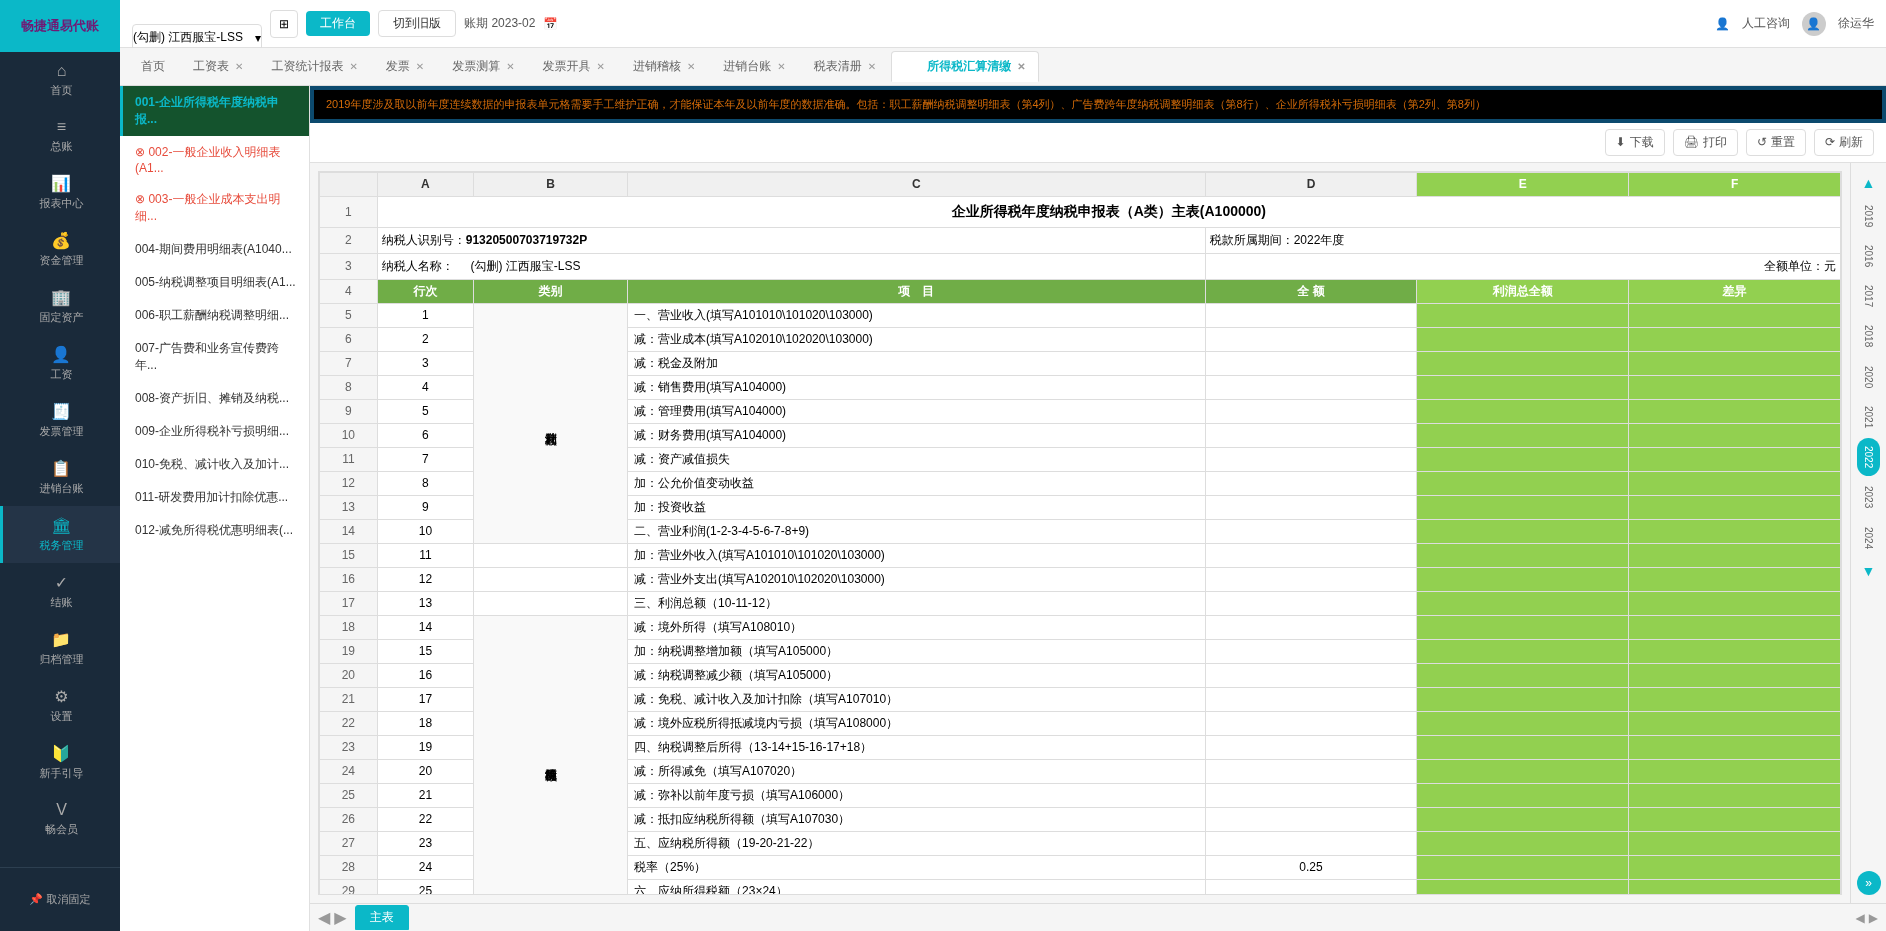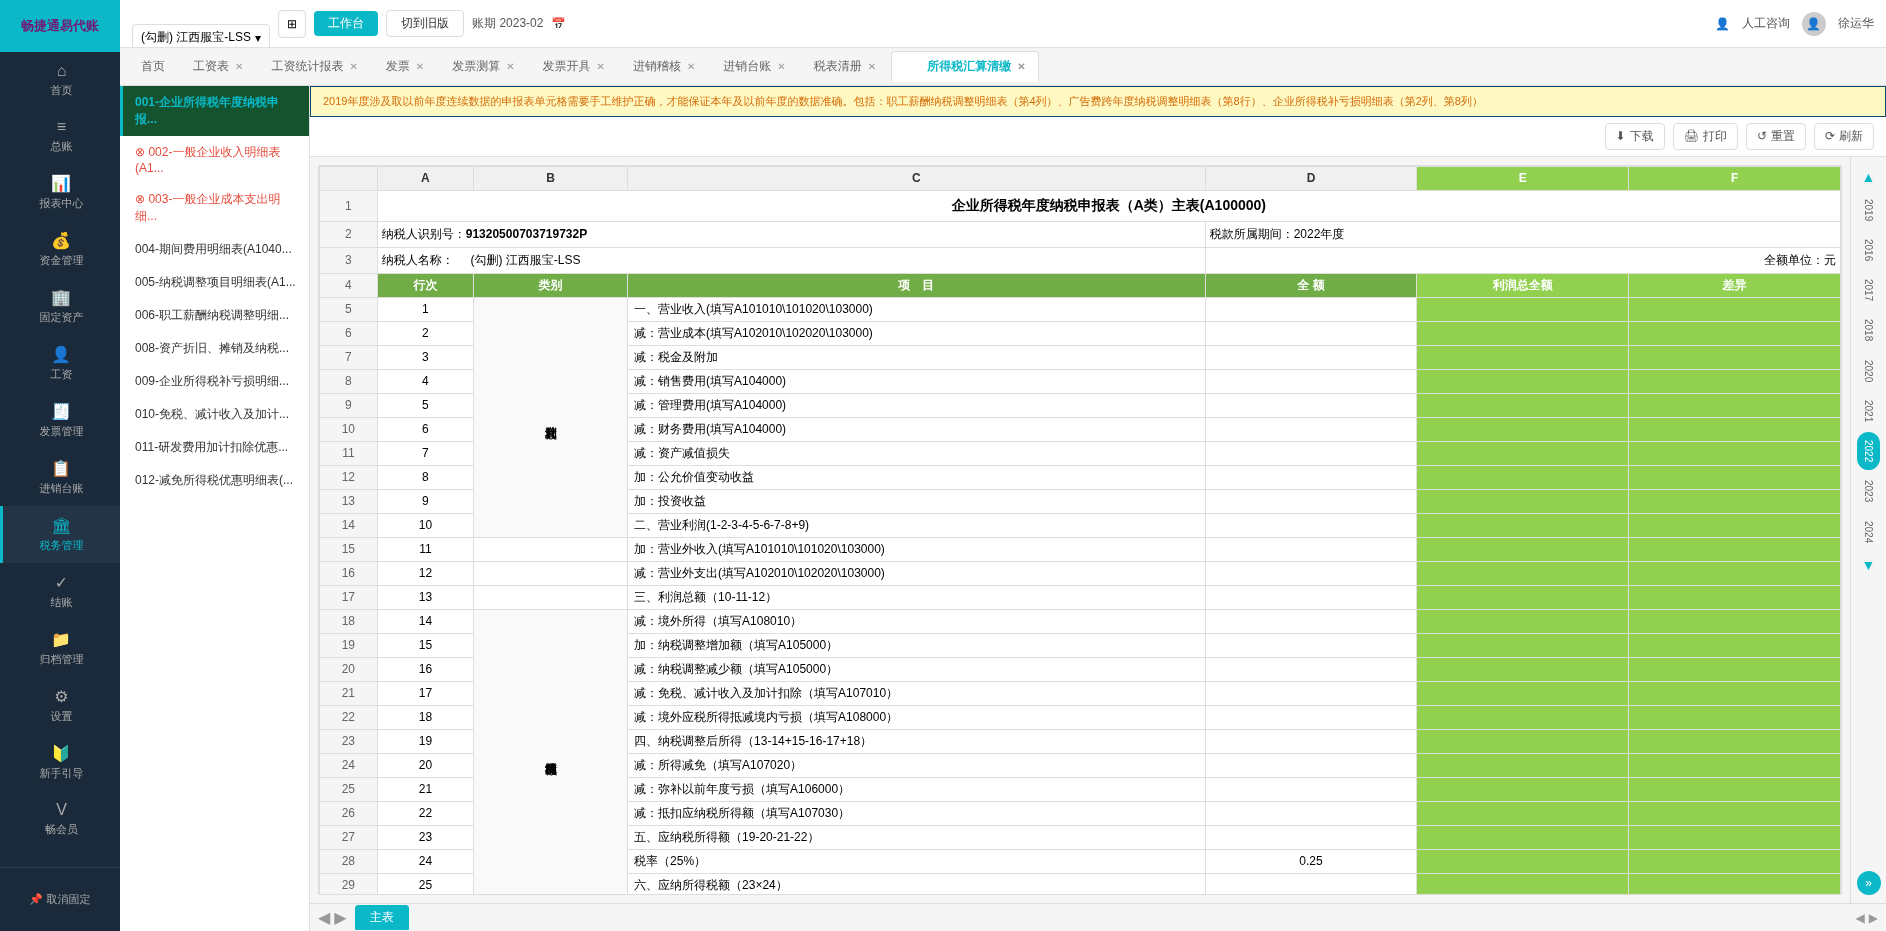--- a/index.html
+++ b/index.html
@@ -12,21 +12,21 @@
     .sidebar-item { display: flex; flex-direction: column; align-items: center; padding: 10px 4px; cursor: pointer; color: #aaa; font-size: 11px; border-left: 3px solid transparent; }
     .sidebar-item.active { background: #243447; color: #0bb8c8; border-left-color: #0bb8c8; }
     .sidebar-item .icon { font-size: 16px; margin-bottom: 3px; }
     #sidebar-bottom { padding: 24px; text-align: center; color: #aaa; font-size: 11px; cursor: pointer; border-top: 1px solid #2d3f50; }
 
     
     #main { flex: 1; display: flex; flex-direction: column; overflow: hidden; }
 
     
     #topbar { height: 48px; background: white; border-bottom: 1px solid #e0e0e0; display: flex; align-items: center; padding: 0 12px; gap: 8px; flex-shrink: 0; }
-    .topbar-company { display: flex; align-items: center; gap: 4px; padding: 4px 8px; border: 1px solid #ddd; border-radius: 4px; cursor: pointer; font-size: 12px; margin-top: 28px; }
+    .topbar-company { display: flex; align-items: center; gap: 12px; padding: 4px 0; border: 1px solid #ddd; border-radius: 4px; cursor: pointer; font-size: 12px; margin-top: 28px; }
     .topbar-icon-btn { width: 28px; height: 28px; border: 1px solid #ddd; border-radius: 4px; display: flex; align-items: center; justify-content: center; cursor: pointer; background: white; }
     .topbar-btn { padding: 4px 14px; border-radius: 4px; cursor: pointer; font-size: 12px; border: none; }
     .btn-primary { background: #0bb8c8; color: white; }
     .btn-outline { background: white; border: 1px solid #ddd; color: #333; }
     .topbar-spacer { flex: 1; }
     .topbar-user { display: flex; align-items: center; gap: 12px; color: #555; font-size: 12px; }
 
     
     #tabbar { height: 38px; background: #f5f5f5; border-bottom: 1px solid #ddd; display: flex; align-items: center; padding: 0 8px; gap: 2px; flex-shrink: 0; overflow-x: auto; }
     .tab-item { display: flex; align-items: center; gap: 4px; padding: 6px 12px; border-radius: 4px 4px 0 0; cursor: pointer; font-size: 12px; color: #666; white-space: nowrap; border: 1px solid transparent; }
@@ -38,21 +38,21 @@
 
     
     #left-panel { width: 190px; background: white; border-right: 1px solid #e0e0e0; display: flex; flex-direction: column; flex-shrink: 0; overflow-y: auto; }
     .list-item { padding: 8px 12px; font-size: 12px; cursor: pointer; color: #333; border-left: 3px solid transparent; }
     .list-item.active { background: #14532d; border-left-color: #0bb8c8; color: #0bb8c8; font-weight: bold; }
     .list-item.error { color: #e74c3c; }
     .list-item.error::before { content: '⊗ '; }
 
     
     #right-content { flex: 1; display: flex; flex-direction: column; overflow: hidden; background: #f5f5f5; }
-    #notice-bar { background: #fef9c3; border: 1px solid #0c4a6e; color: #d46b08; padding: 6px 12px; font-size: 11px; line-height: 1.5; flex-shrink: 0; }
+    #notice-bar { background: #000000; border: 4px solid #0c4a6e; color: #d46b08; padding: 6px 12px; font-size: 11px; line-height: 1.5; flex-shrink: 0; }
 
     
     #spreadsheet-toolbar { display: flex; align-items: center; gap: 8px; padding: 6px 12px; background: white; border-bottom: 1px solid #e0e0e0; flex-shrink: 0; justify-content: flex-end; }
     .toolbar-btn { display: flex; align-items: center; gap: 4px; padding: 4px 10px; border: 1px solid #ddd; border-radius: 4px; background: white; cursor: pointer; font-size: 12px; color: #555; }
 
     
     #spreadsheet-wrap { flex: 1; overflow: auto; background: white; margin: 8px; border: 1px solid #ddd; }
     table.sheet { border-collapse: collapse; width: 100%; font-size: 12px; }
     table.sheet th, table.sheet td { border: 1px solid #ddd; padding: 3px 6px; white-space: nowrap; }
     table.sheet .row-num { width: 30px; text-align: center; background: #f5f5f5; color: #666; font-weight: normal; }
@@ -211,20 +211,21 @@
   <div id="content">
 
     <div id="left-panel">
 
     <div class="list-item active">001-企业所得税年度纳税申报...</div>
         <div class="list-item error">002-一般企业收入明细表(A1...</div>
         <div class="list-item error">003-一般企业成本支出明细...</div>
         <div class="list-item">004-期间费用明细表(A1040...</div>
         <div class="list-item">005-纳税调整项目明细表(A1...</div>
         <div class="list-item">006-职工薪酬纳税调整明细...</div>
+        <div class="list-item">007-广告费和业务宣传费跨年...</div>
         <div class="list-item">008-资产折旧、摊销及纳税...</div>
         <div class="list-item">009-企业所得税补亏损明细...</div>
         <div class="list-item">010-免税、减计收入及加计...</div>
         <div class="list-item">011-研发费用加计扣除优惠...</div>
         <div class="list-item">012-减免所得税优惠明细表(...</div>
       </div>
 
     <div id="right-content">
       <div id="notice-bar">
         <span>2019年度涉及取以前年度连续数据的申报表单元格需要手工维护正确，才能保证本年及以前年度的数据准确。包括：职工薪酬纳税调整明细表（第4列）、广告费跨年度纳税调整明细表（第8行）、企业所得税补亏损明细表（第2列、第8列）</span>

